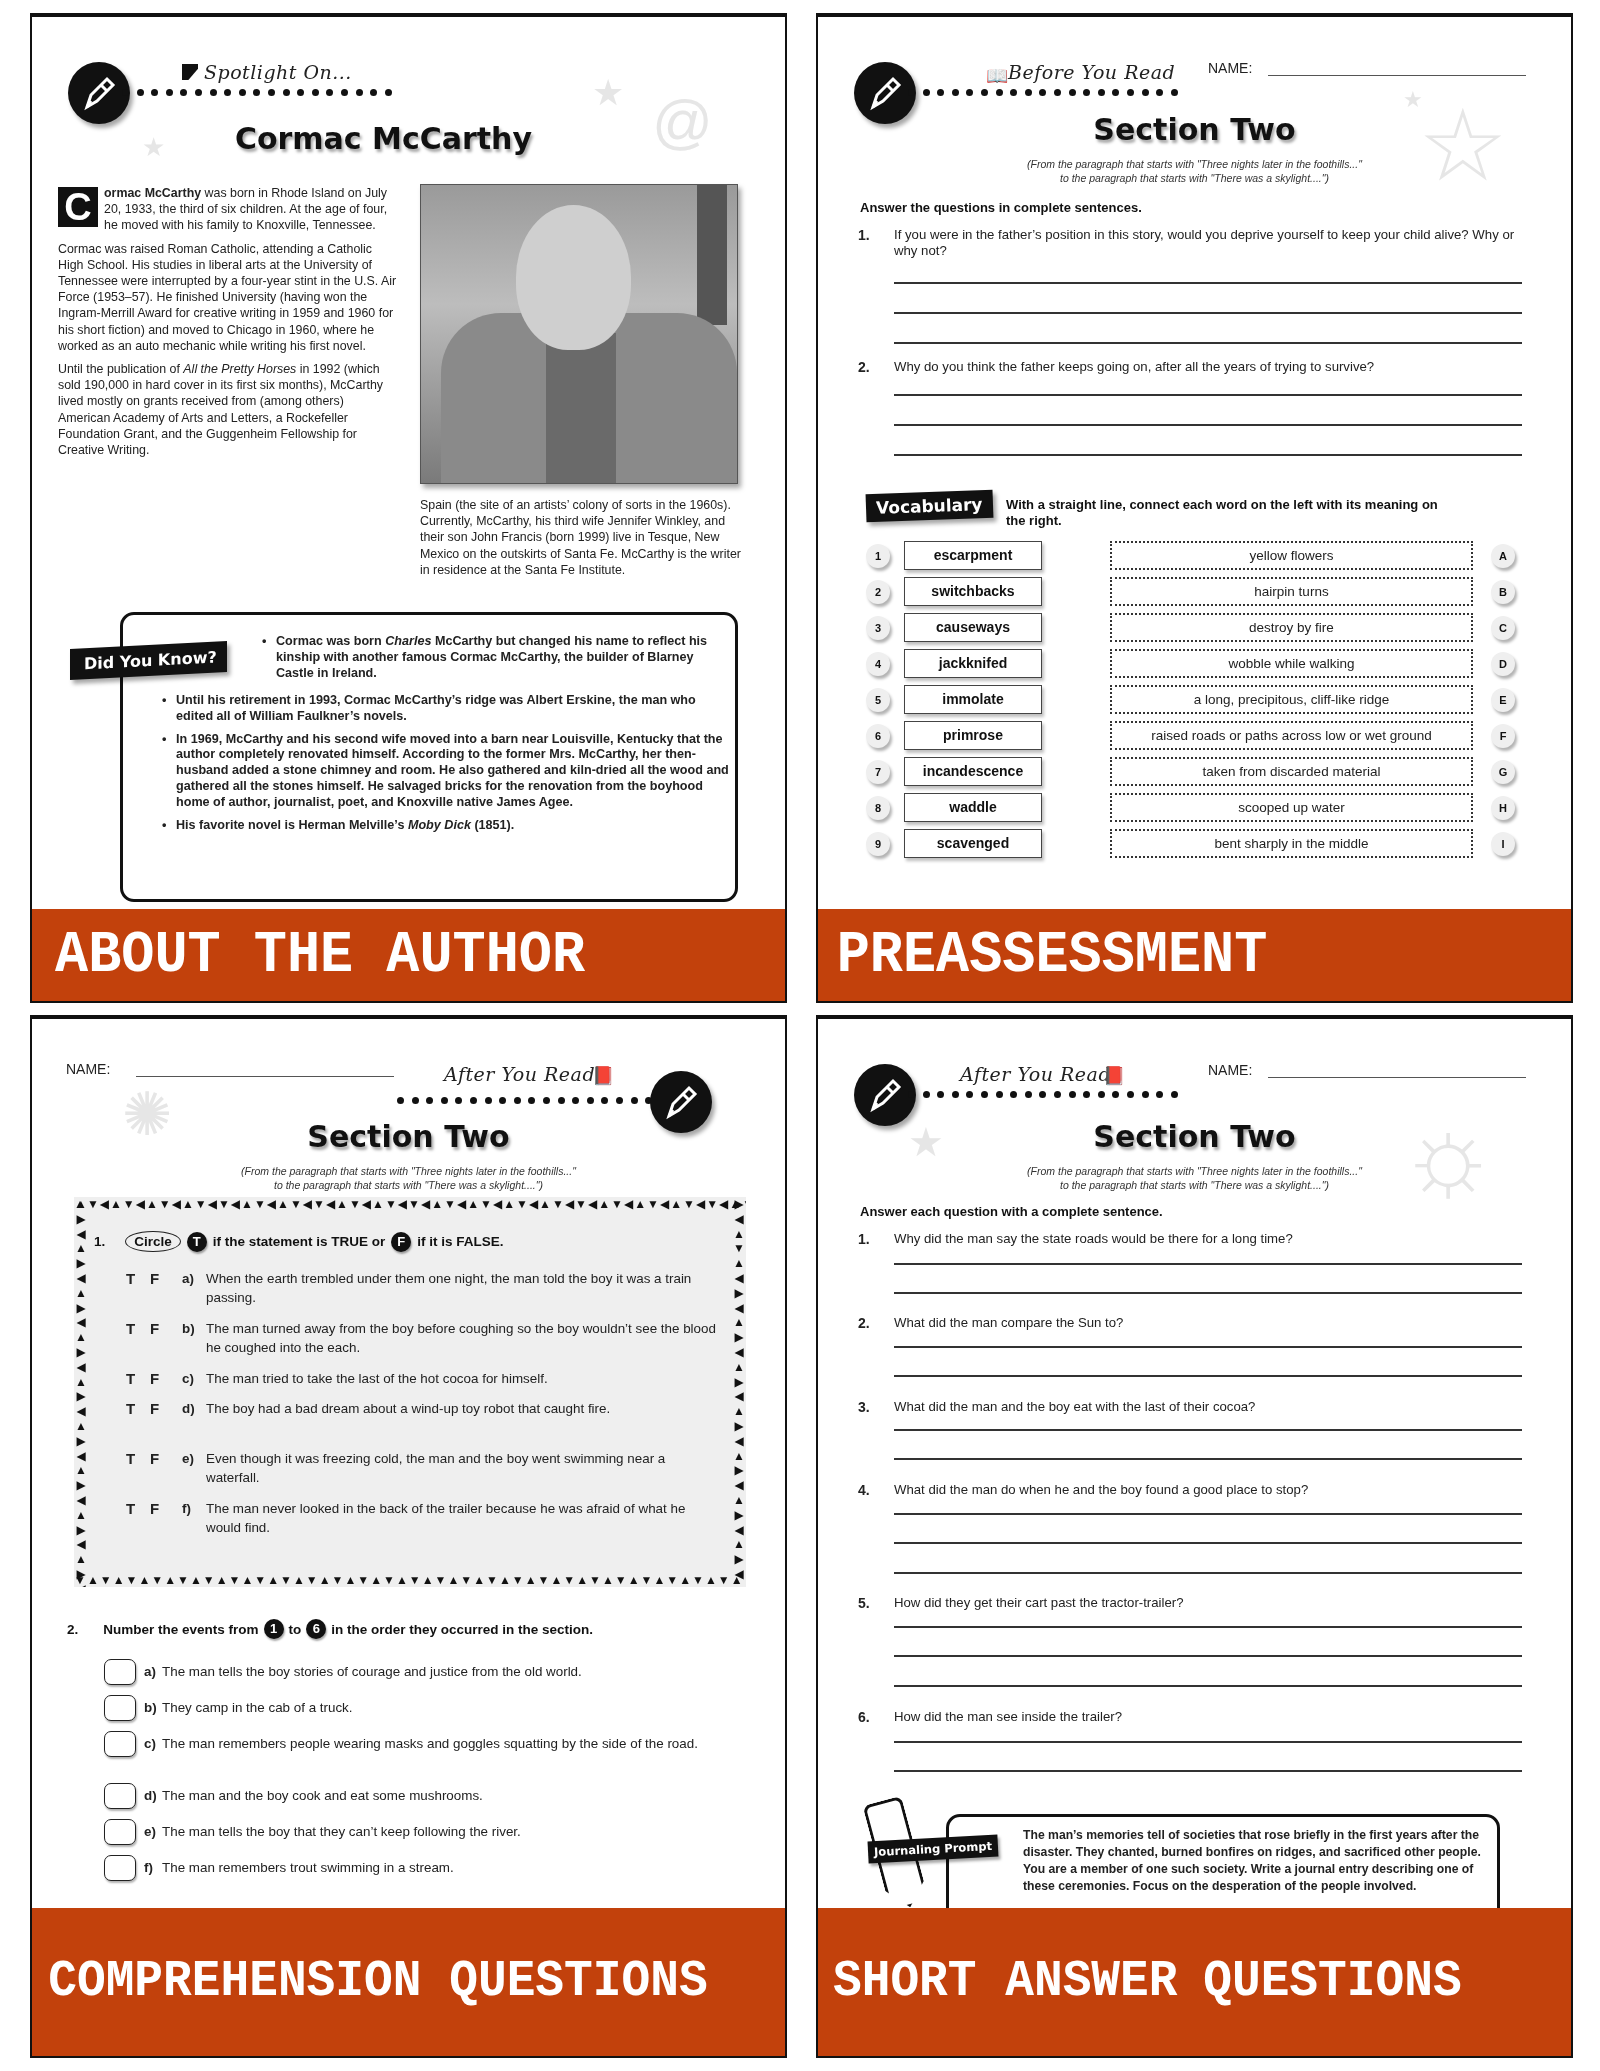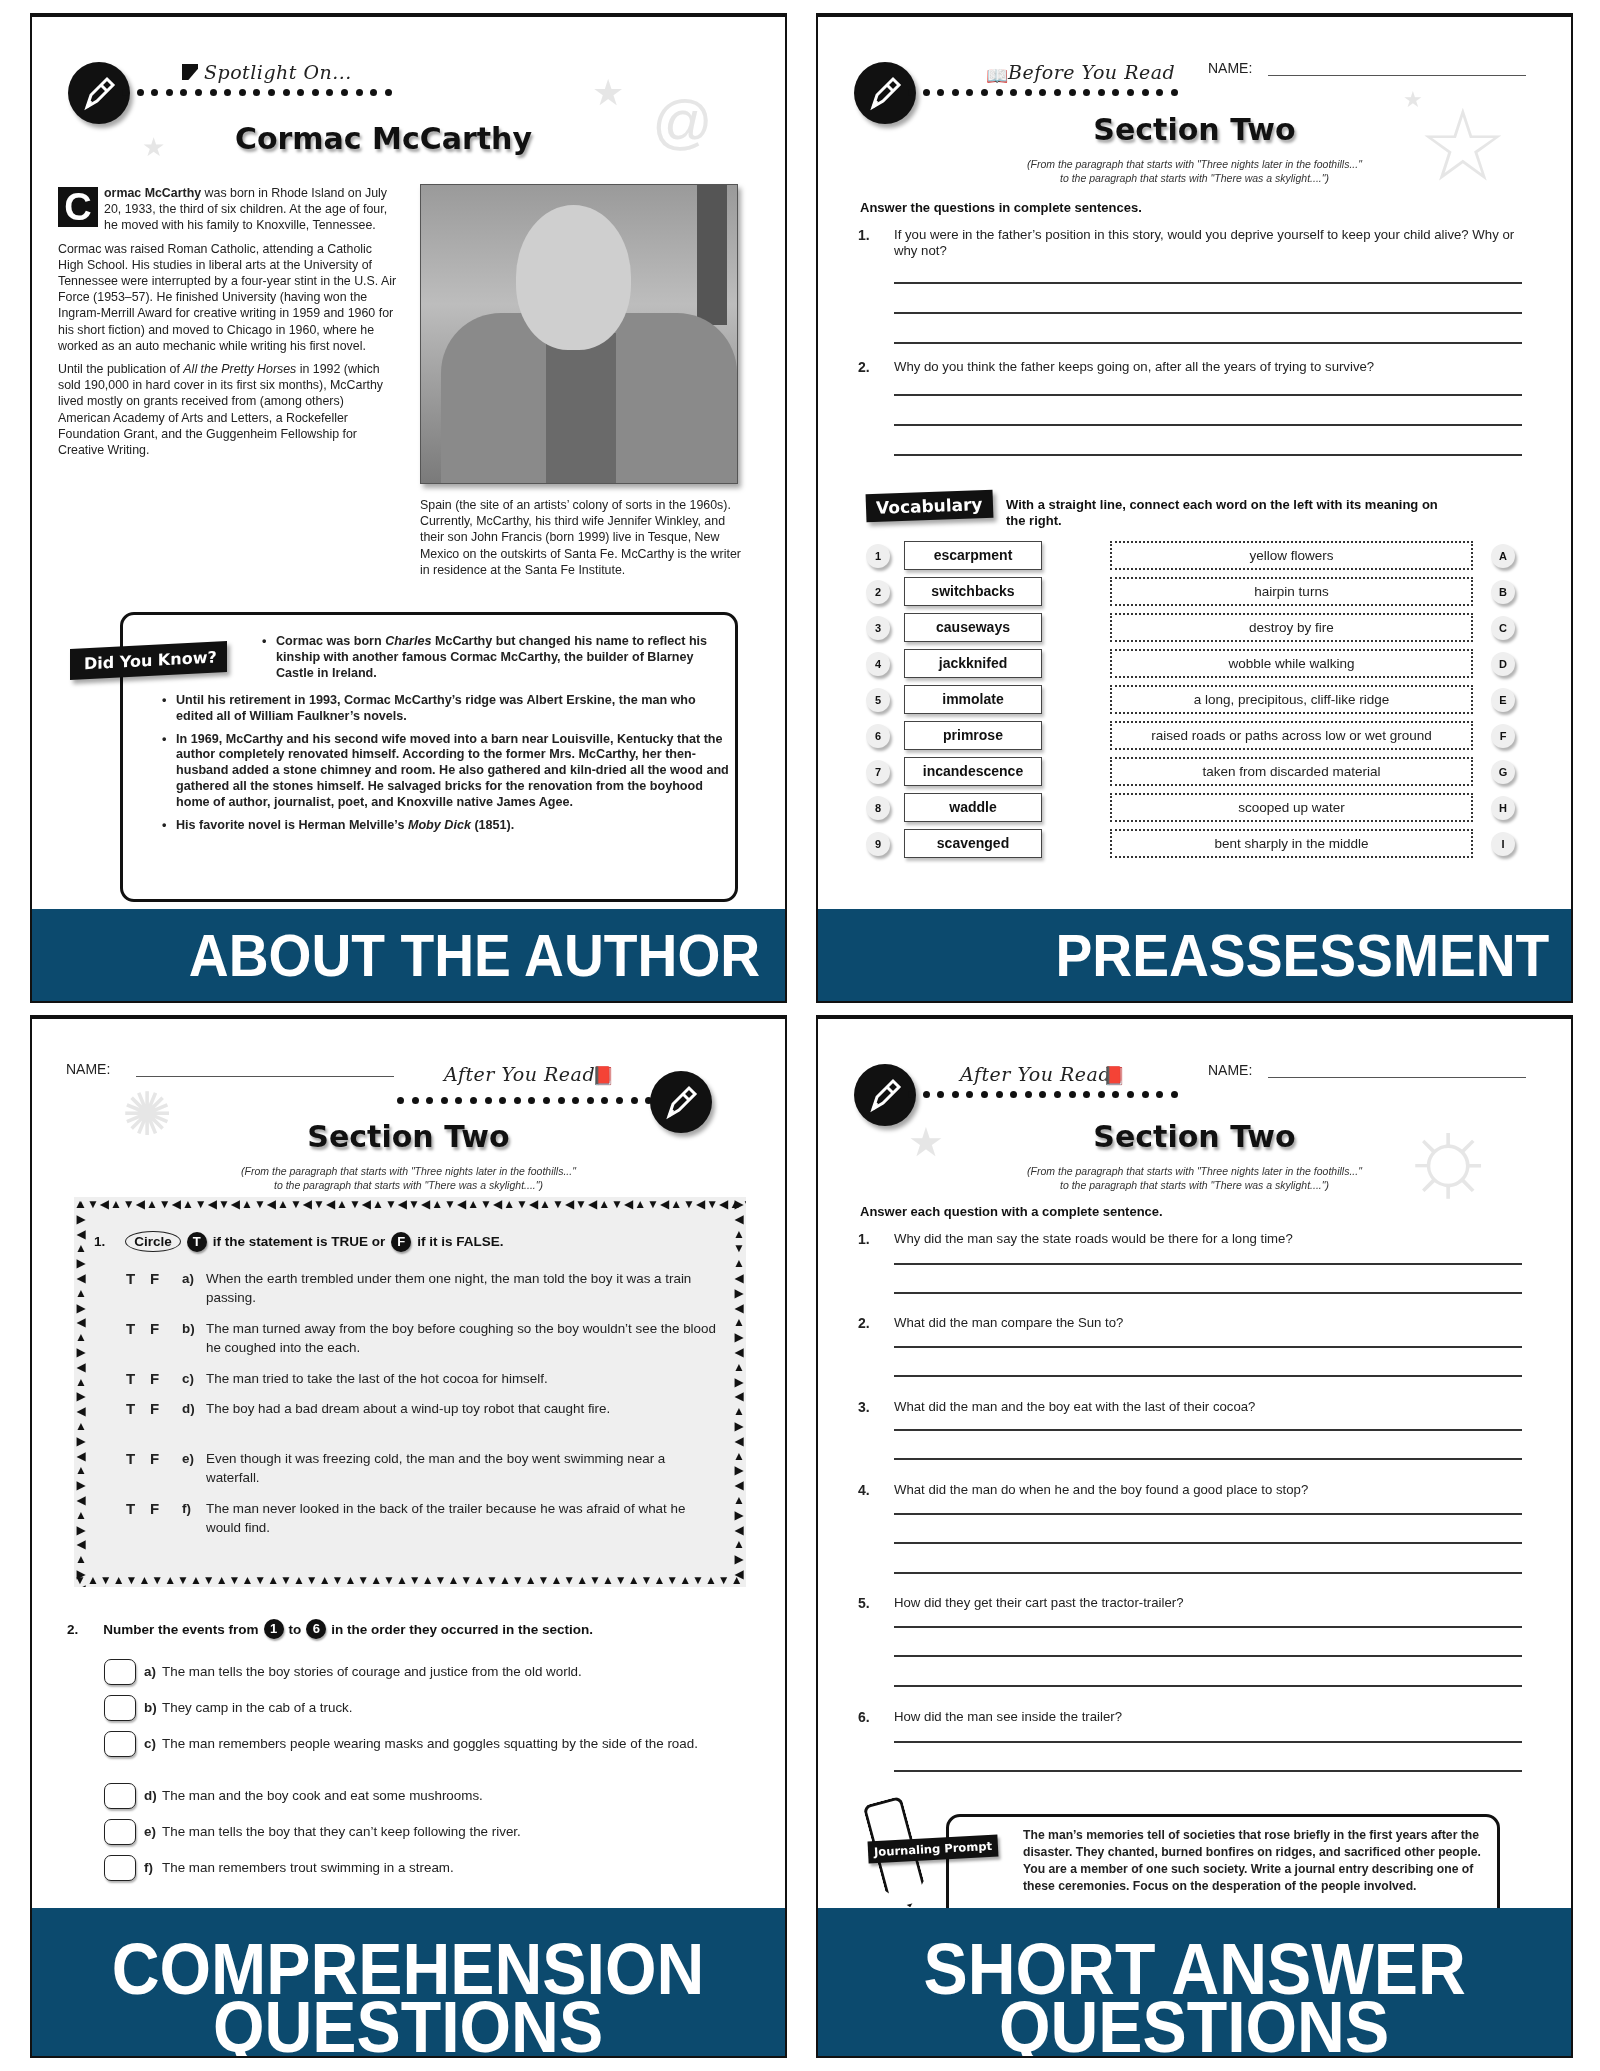--- a/index.html
+++ b/index.html
@@ -5,26 +5,26 @@
   * { box-sizing: border-box; margin: 0; padding: 0; }
   html, body { width: 1600px; height: 2071px; background: #ffffff; overflow: hidden; }
   body { position: relative; font-family: "Liberation Sans", sans-serif; color: #111; }
 
   .panel { position: absolute; background: #fff; border: 2px solid #111; border-top-width: 4px; overflow: hidden; }
   .p-tl { left: 30px; top: 13px; width: 757px; height: 990px; }
   .p-tr { left: 816px; top: 13px; width: 757px; height: 990px; }
   .p-bl { left: 30px; top: 1015px; width: 757px; height: 1043px; }
   .p-br { left: 816px; top: 1015px; width: 757px; height: 1043px; }
 
-  .banner { position: absolute; left: 0; right: 0; bottom: 0; background: #0c4a6e; color: #fff;
-            display: flex; align-items: center; justify-content: flex-end; text-align: center;
-            font-family: Liberation Sans, sans-serif; font-weight: bold; letter-spacing: 0px;
+  .banner { position: absolute; left: 0; right: 0; bottom: 0; background: #c2410c; color: #fff;
+            display: flex; align-items: center; justify-content: flex-start; text-align: center;
+            font-family: Liberation Mono, monospace; font-weight: bold; letter-spacing: 0px;
             transform-origin: center; }
   .banner-top { height: 92px; font-size: 60px; }
-  .banner-bot { height: 148px; font-size: 72px; line-height: 58px; flex-direction: column; }
+  .banner-bot { height: 148px; font-size: 52px; line-height: 58px; flex-direction: row; }
   .banner span { display: block; transform: scaleX(0.92); }
 
   
   .pencil-badge { position: absolute; width: 62px; height: 62px; border-radius: 50%; background: #111;
                   box-shadow: 3px 4px 4px rgba(0,0,0,0.35); display: flex; align-items: center; justify-content: center; }
   .pencil-badge svg { width: 40px; height: 40px; }
   .dots { position: absolute; height: 10px; display: flex; gap: 7.6px; }
   .dots i { display: block; width: 7px; height: 7px; border-radius: 50%; background: #111; }
   .script-label { position: absolute; font-family: "DejaVu Serif", serif; font-size: 19px; color: #222; font-style: italic; letter-spacing: 0.5px; }
   .name-label { position: absolute; font-size: 14px; color: #222; }

